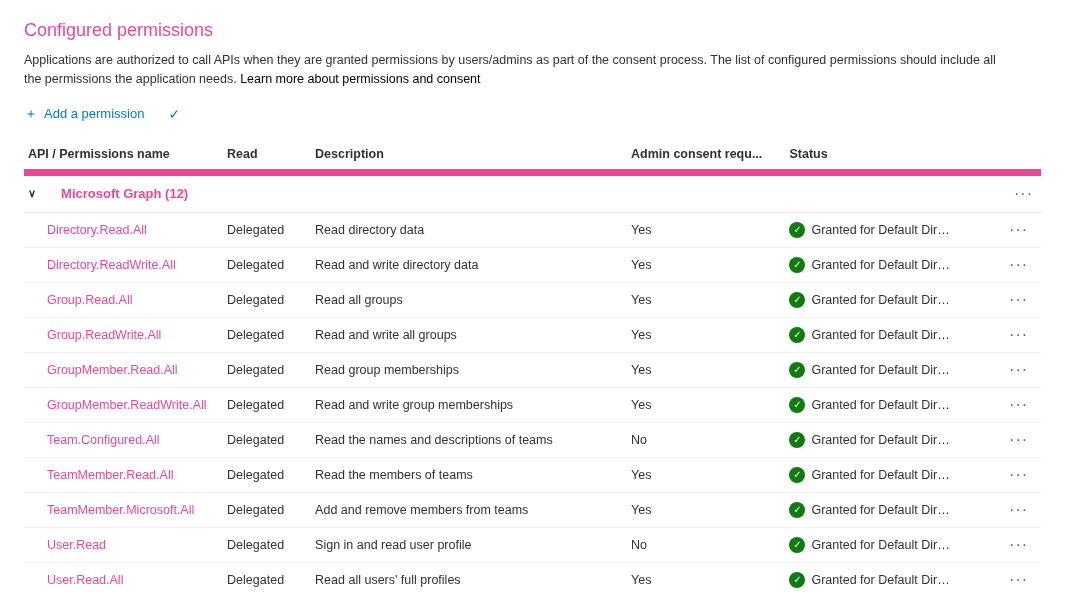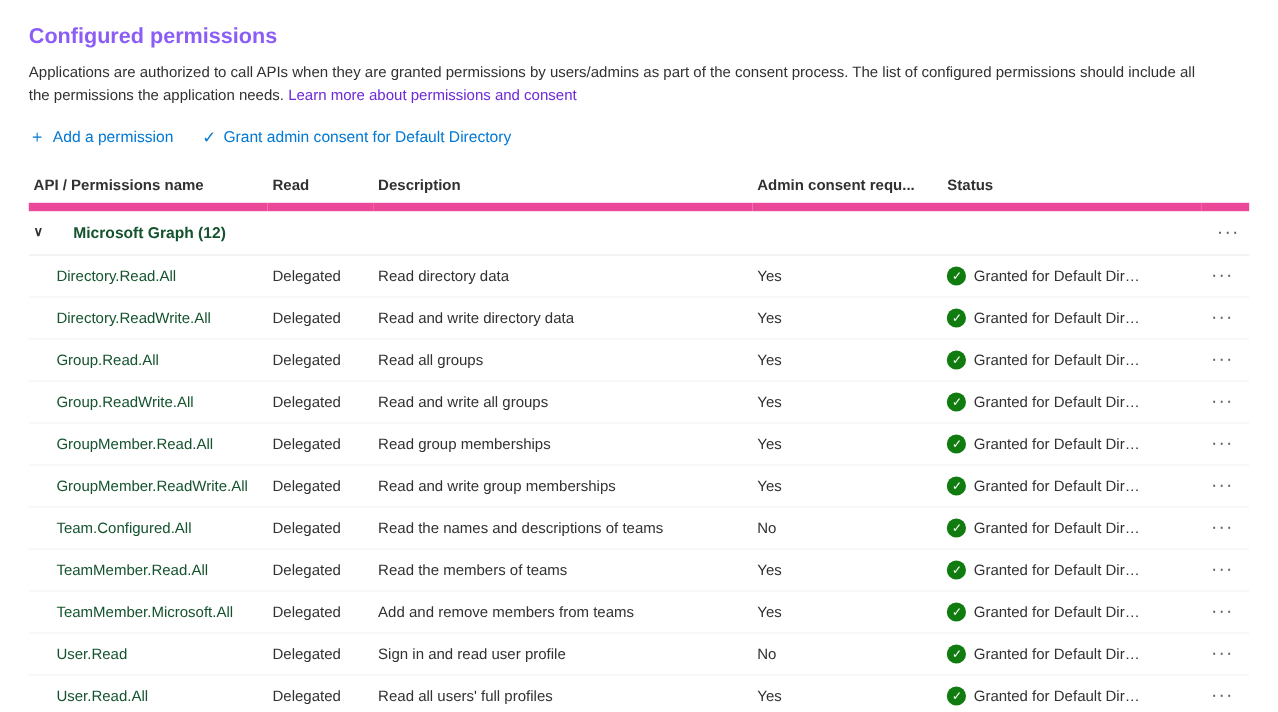--- a/index.html
+++ b/index.html
@@ -5,33 +5,33 @@
     * { box-sizing: border-box; margin: 0; padding: 0; }
     body {
       font-family: 'Segoe UI', Arial, sans-serif;
       font-size: 13px;
       color: #323130;
       background: #fff;
       padding: 20px 24px;
     }
     h1 {
       font-size: 18px;
-      font-weight: 700;
+      font-weight: 400;
       margin-bottom: 10px;
-      color: #8b5cf6;
+      color: #ec4899;
     }
     .description {
       font-size: 12.5px;
       color: #323130;
       margin-bottom: 16px;
       line-height: 1.5;
       max-width: 980px;
     }
     .description a {
-      color: #6d28d9;
+      color: #000000;
       text-decoration: none;
     }
     .toolbar {
       display: flex;
       align-items: center;
       gap: 24px;
       margin-bottom: 16px;
     }
     .toolbar-btn {
       display: flex;
@@ -82,21 +82,21 @@
       border-bottom: 1px solid #edebe9;
     }
     .group-row .group-label {
       display: flex;
       align-items: center;
       gap: 6px;
       color: #0078d4;
     }
     .chevron { font-size: 11px; color: #323130; }
     .permission-link {
-      color: #14532d;
+      color: #ec4899;
       text-decoration: none;
       cursor: pointer;
       padding-left: 19px;
     }
     .status-cell {
       display: flex;
       align-items: center;
       gap: 6px;
     }
     .granted-icon {
@@ -143,21 +143,20 @@
   <a href="#">Learn more about permissions and consent</a>
 </p>
 
 <div class="toolbar">
   <button class="toolbar-btn">
     <span class="icon">＋</span>
     <span>Add a permission</span>
   </button>
   <button class="toolbar-btn">
     <span class="icon">✓</span>
-    <span>Grant admin consent for Default Directory</span>
   </button>
 </div>
 
 <table class="permissions-table">
   <thead>
     <tr>
       <th class="col-api">API / Permissions name</th>
       <th class="col-type">Read</th>
       <th class="col-desc">Description</th>
       <th class="col-consent">Admin consent requ...</th>

